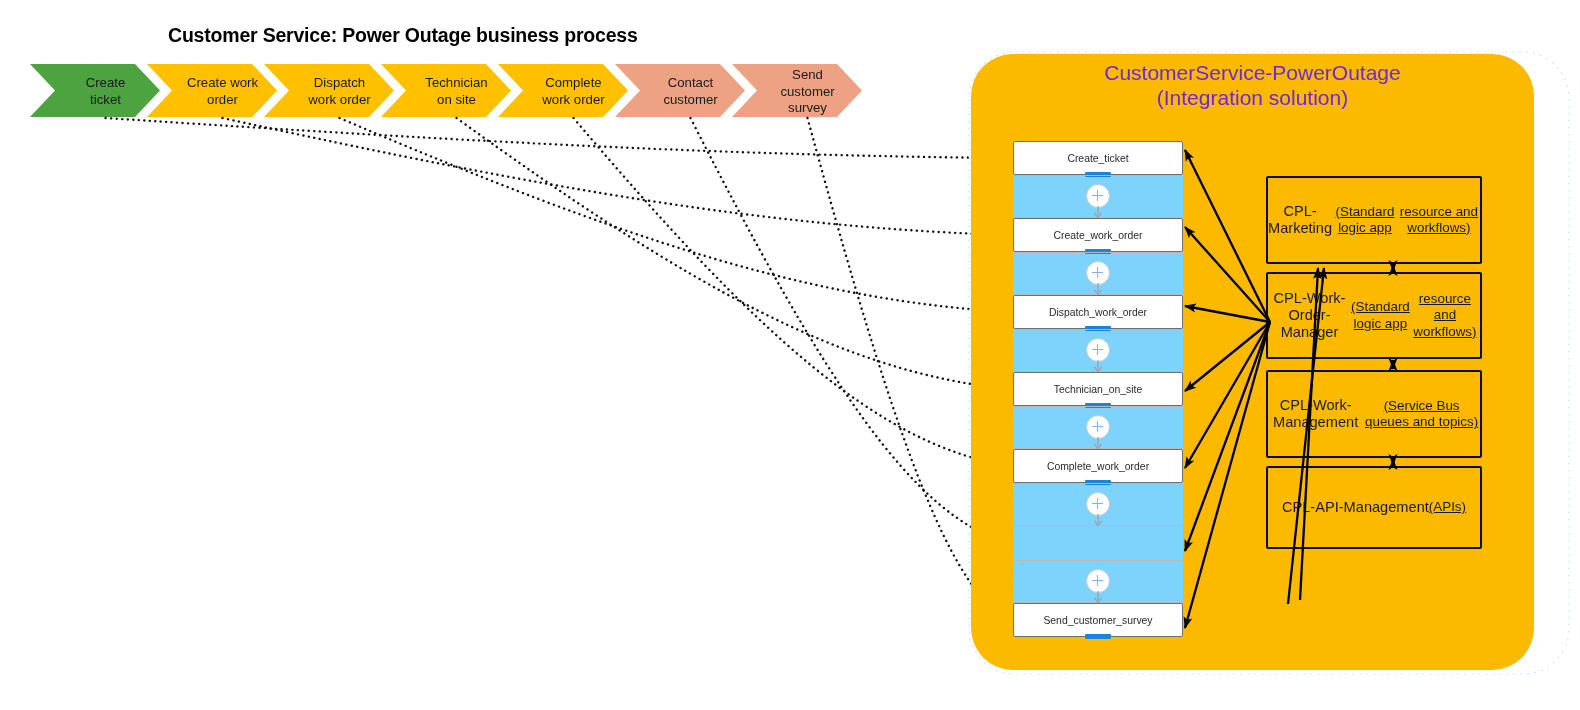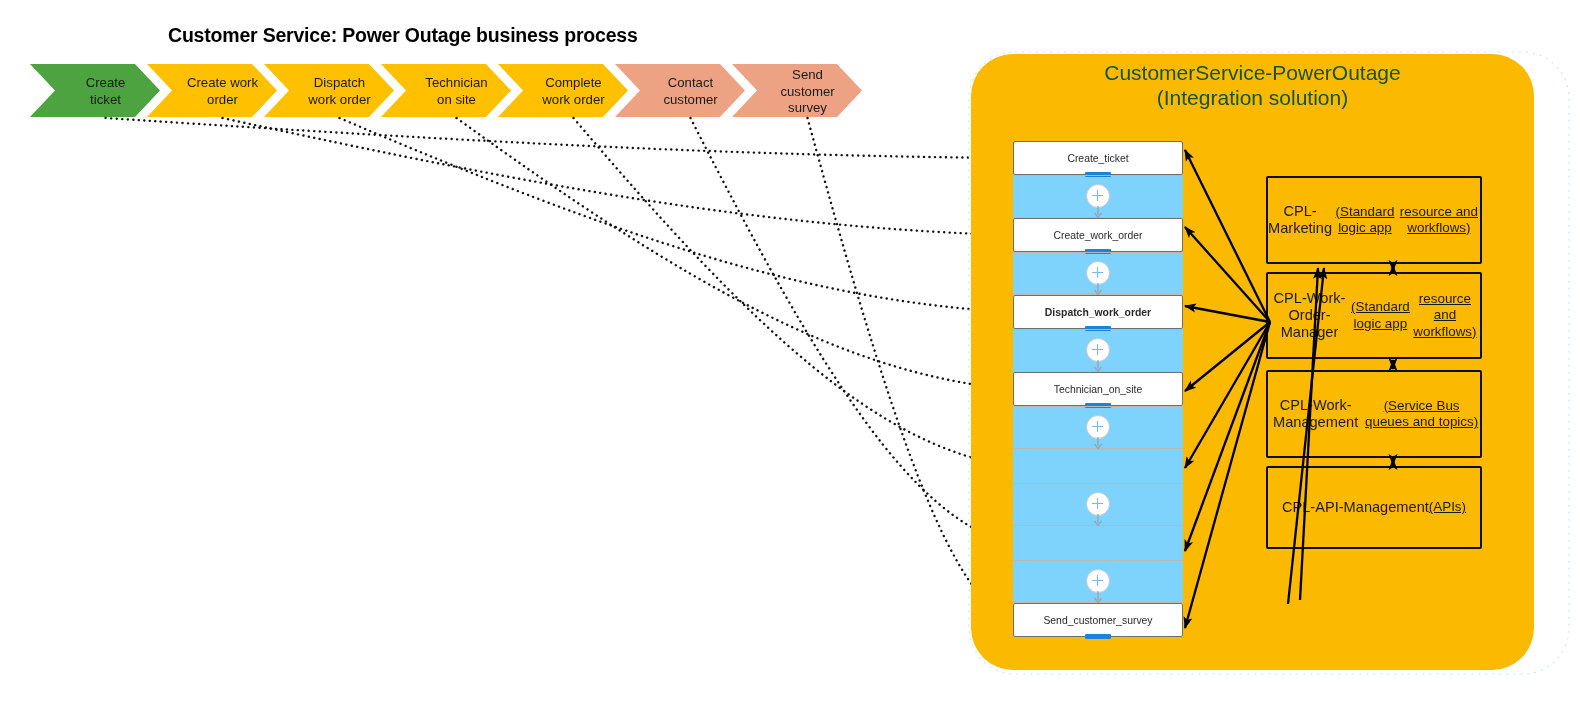--- a/index.html
+++ b/index.html
@@ -4,21 +4,21 @@
 <style>
   html,body{margin:0;padding:0;background:#ffffff;}
   body{width:1580px;height:710px;position:relative;overflow:hidden;
        font-family:"Liberation Sans", sans-serif;}
   #root{position:absolute;inset:0;width:1262px;height:710px;}
   svg.layer{position:absolute;left:0;top:0;width:1580px;height:710px;overflow:visible;}
   .proc-title{position:absolute;left:168px;top:24px;font-size:19.5px;font-weight:bold;color:#000;
               letter-spacing:-0.2px;white-space:nowrap;}
   .chev-label{font-size:13.2px;fill:#1a1a1a;text-anchor:middle;font-family:"Liberation Sans",sans-serif;}
   .panel-title{position:absolute;left:971px;top:60px;width:563px;text-align:center;
-               font-size:21px;color:#14532d;line-height:25px;}
+               font-size:21px;color:#6d28d9;line-height:25px;}
   .wf-col{position:absolute;left:1013px;top:141px;width:170px;height:465px;background:#7dd3fc;}
   .wf-card{position:absolute;left:0;width:170px;height:34px;box-sizing:border-box;
            background:#fff;border:1.4px solid #6e6e6e;border-radius:2px;
            display:flex;align-items:center;justify-content:center;}
   .wf-card span{font-size:10.4px;color:#2a2a2a;}
   .wf-tab{position:absolute;left:50%;transform:translateX(-50%);width:26px;height:5px;
           background:#1a84d9;border-radius:1px;}
   .wf-conn{position:absolute;left:0;width:170px;height:43px;}
   .wf-conn .hairline{position:absolute;left:0;width:170px;height:1px;background:#b9b9b9;}
   .wf-plus{position:absolute;left:50%;top:9px;transform:translateX(-50%);
@@ -123,21 +123,21 @@
       </div>
       <div class="wf-conn" style="top: 111px;">
         <div class="hairline" style="top: 0px;"></div>
         <div class="wf-plus"></div>
         <div class="hairline" style="top: 42px;"></div>
       </div>
       <svg style="position:absolute;left:78px;top:142px;width:14px;height:13px;overflow:visible;">
         <path d="M7,0 L7,9" stroke="#9aa3ab" stroke-width="1.3" fill="none"></path>
         <path d="M3.5,7 L7,11.5 L10.5,7" stroke="#9aa3ab" stroke-width="1.3" fill="none"></path>
       </svg>
-      <div class="wf-card" style="top: 154px; font-weight: bold;">
+      <div class="wf-card" style="top: 154px;">
         <span>Dispatch_work_order</span>
         <div class="wf-tab" style="bottom: -2.5px;"></div>
       </div>
       <div class="wf-conn" style="top: 188px;">
         <div class="hairline" style="top: 0px;"></div>
         <div class="wf-plus"></div>
         <div class="hairline" style="top: 42px;"></div>
       </div>
       <svg style="position:absolute;left:78px;top:219px;width:14px;height:13px;overflow:visible;">
         <path d="M7,0 L7,9" stroke="#9aa3ab" stroke-width="1.3" fill="none"></path>
@@ -149,20 +149,24 @@
       </div>
       <div class="wf-conn" style="top: 265px;">
         <div class="hairline" style="top: 0px;"></div>
         <div class="wf-plus"></div>
         <div class="hairline" style="top: 42px;"></div>
       </div>
       <svg style="position:absolute;left:78px;top:296px;width:14px;height:13px;overflow:visible;">
         <path d="M7,0 L7,9" stroke="#9aa3ab" stroke-width="1.3" fill="none"></path>
         <path d="M3.5,7 L7,11.5 L10.5,7" stroke="#9aa3ab" stroke-width="1.3" fill="none"></path>
       </svg>
+      <div class="wf-card" style="top: 308px;">
+        <span>Complete_work_order</span>
+        <div class="wf-tab" style="bottom: -2.5px;"></div>
+      </div>
       <div class="wf-conn" style="top: 342px;">
         <div class="hairline" style="top: 0px;"></div>
         <div class="wf-plus"></div>
         <div class="hairline" style="top: 42px;"></div>
       </div>
       <svg style="position:absolute;left:78px;top:373px;width:14px;height:13px;overflow:visible;">
         <path d="M7,0 L7,9" stroke="#9aa3ab" stroke-width="1.3" fill="none"></path>
         <path d="M3.5,7 L7,11.5 L10.5,7" stroke="#9aa3ab" stroke-width="1.3" fill="none"></path>
       </svg>
       <div class="wf-conn" style="top: 419px;">

